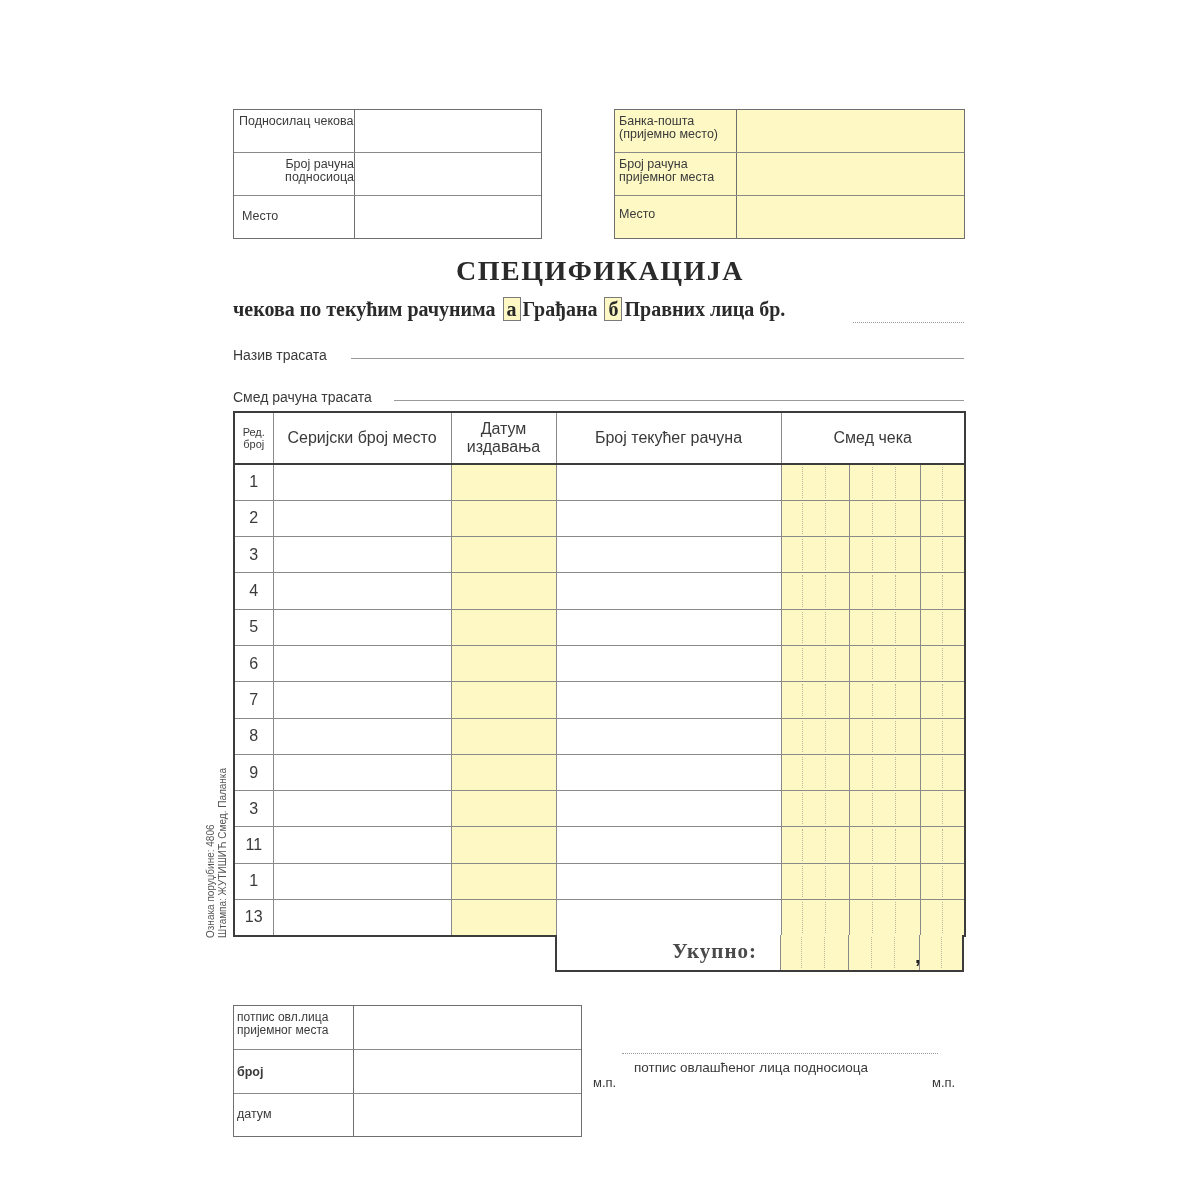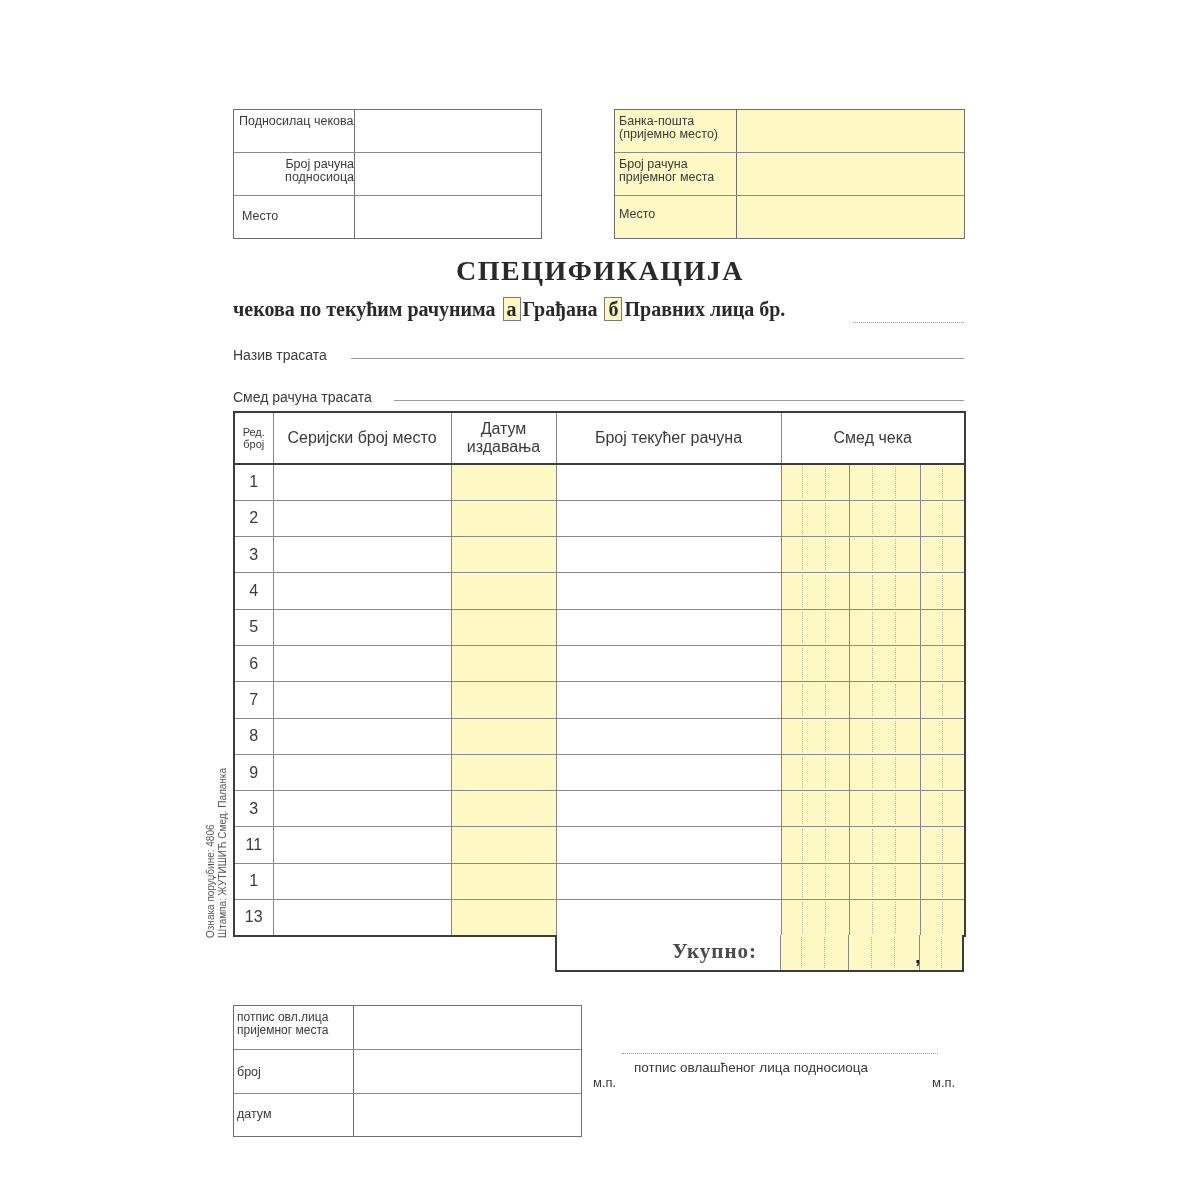--- a/index.html
+++ b/index.html
@@ -315,21 +315,21 @@
 
 <div class="side" style="left:205px; top:938px;">Ознака поруџбине: 4806</div>
 <div class="side" style="left:217px; top:938px;">Штампа: ЖУТИШИЋ Смед. Паланка</div>
 
 <div class="box" style="left:233px; top:1005px; width:349px; height:132px;">
   <div class="row" style="top:0; height:44px;">
     <div class="lbl" style="width:120px; padding-left:3px; font-size:12px;">потпис овл.лица пријемног места</div>
     <div class="val" style="left:120px;"></div>
   </div>
   <div class="row" style="top:44px; height:44px;">
-    <div class="lbl" style="width:120px; padding-top:16px; padding-left:3px;">број</div>
+    <div class="lbl" style="width:120px; padding-top:16px; padding-left:3px;font-weight:bold;">број</div>
     <div class="val" style="left:120px;"></div>
   </div>
   <div class="row" style="top:88px; height:42px;">
     <div class="lbl" style="width:120px; padding-top:14px; padding-left:3px;">датум</div>
     <div class="val" style="left:120px;"></div>
   </div>
 </div>
 
 <div class="dotline" style="left:622px; top:1053px; width:316px;"></div>
 <div class="abs field-label" style="left:634px; top:1060px; font-size:13.5px;">потпис овлашћеног лица подносиоца</div>

